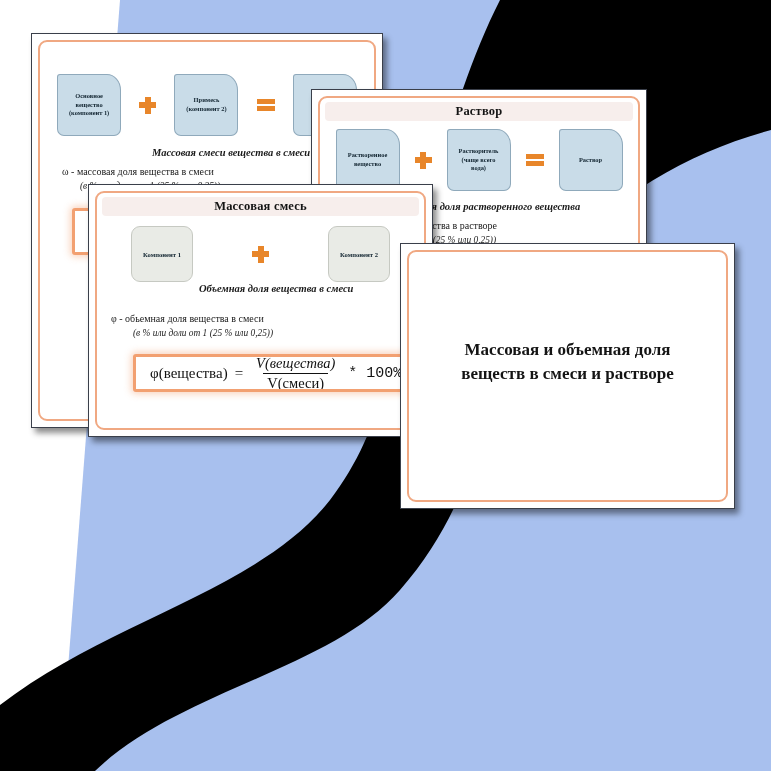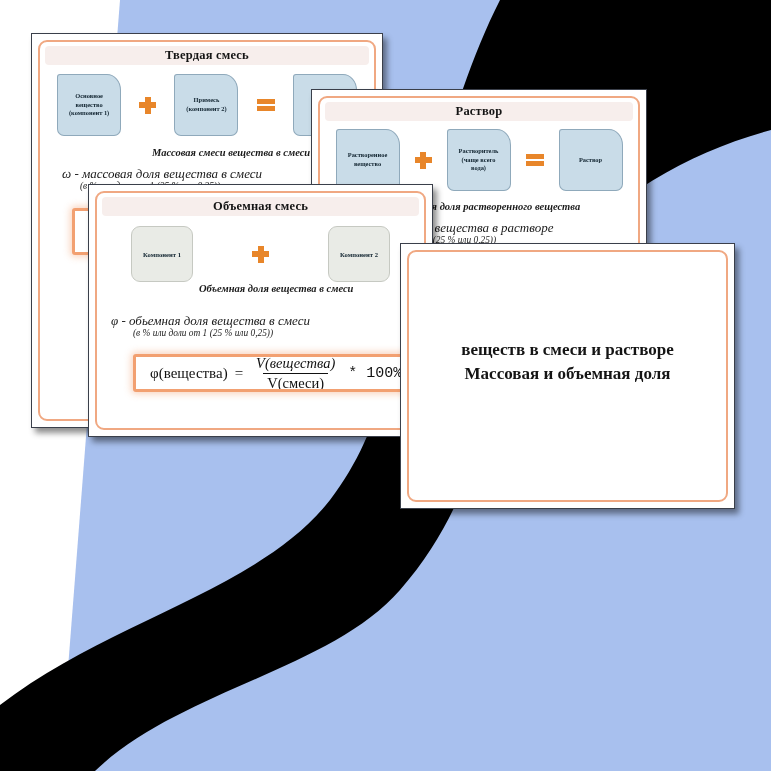--- a/index.html
+++ b/index.html
@@ -159,24 +159,23 @@
     font-family: "Liberation Serif", serif;
     font-weight: bold;
     font-style: italic;
     font-size: 10.5px;
     color: #1a1a1a;
     white-space: nowrap;
   }
   .def-line {
     position: absolute;
     font-family: "Liberation Serif", serif;
-    font-size: 13px;
+    font-size: 10px;
     color: #1a1a1a;
     white-space: nowrap;
-    font-style: italic;
   }
   .def-note {
     position: absolute;
     font-family: "Liberation Serif", serif;
     font-style: italic;
     font-size: 9.4px;
     color: #1a1a1a;
     white-space: nowrap;
   }
 
@@ -254,23 +253,20 @@
              L 0 771
              L 0 705
              C 110 620 260 590 330 500
              C 400 410 395 300 430 190
              C 452 120 472 55 500 0 Z" fill="#000000"></path>
   </svg>
 
   <div class="slide" style="left:31px; top:33px; width:352px; height:395px;">
     <div class="slide-inner">
 
-      <div class="slide-title-bar">
-        <span>Твердая смесь</span>
-      </div>
 
       <div class="vessel-row" style="top:28px; height:70px; padding:0 8px;">
 
         <div class="beaker">
           <div class="glass"></div>
           <div class="label">
             <div>Основное</div>
             <div>вещество</div>
             <div>(компонент 1)</div>
           </div>
@@ -366,21 +362,21 @@
         </div>
       </div>
 
     </div>
   </div>
 
   <div class="slide" style="left:88px; top:184px; width:345px; height:253px;">
     <div class="slide-inner">
 
       <div class="slide-title-bar">
-        <span>Объемная смесь</span>
+        <span>Массовая смесь</span>
       </div>
 
       <div class="vessel-row" style="top:29px; height:64px; padding:0 34px; justify-content:space-between;">
 
         <div class="gasbox">
           <div class="label">Компонент 1</div>
         </div>
 
         <div class="op-plus"></div>
 
@@ -404,19 +400,19 @@
           <span class="tail">* 100%</span>
         </div>
       </div>
 
     </div>
   </div>
 
   <div class="slide" style="left:400px; top:243px; width:335px; height:266px;">
     <div class="slide-inner">
       <div class="title-card-text">
+        <div>Массовая и объемная доля</div>
         <div>веществ в смеси и растворе</div>
-        <div>Массовая и объемная доля</div>
       </div>
     </div>
   </div>
 
 </div>
 
 </body></html>

